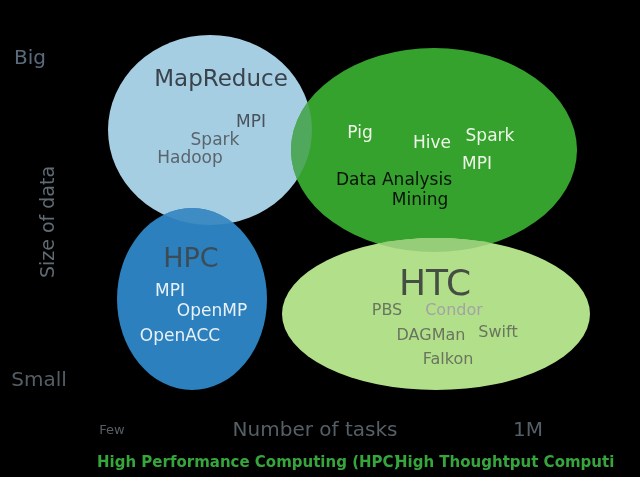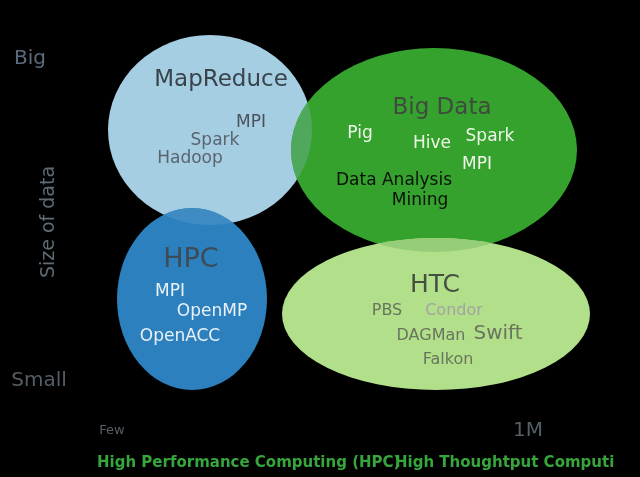--- a/index.html
+++ b/index.html
@@ -9,21 +9,21 @@
     font-family:"DejaVu Sans","Liberation Sans",sans-serif;
   }
   #venn{position:absolute;left:0;top:0;}
   .lbl{position:absolute;transform:translate(-50%,-50%);white-space:nowrap;line-height:1;}
   .rot{transform:translate(-50%,-50%) rotate(-90deg);}
 
   
   .t-mr {left:221px;top:78px; font-size:23px;color:#39434b;}
   .t-bd {left:442px;top:106px;font-size:23px;color:#3f4a3e;}
   .t-hpc{left:191px;top:257px;font-size:27px;color:#3c4b55;}
-  .t-htc{left:435px;top:283px;font-size:25px;color:#454e42;}
+  .t-htc{left:435px;top:283px;font-size:36px;color:#454e42;}
 
   
   .i-hadoop{left:190px;top:117px;font-size:17px;color:#5a646c;margin-top:40px;}
   .i-mpi-mr{left:251px;top:121px;font-size:17px;color:#49525a;}
   .i-spark-mr{left:215px;top:139px;font-size:17px;color:#5a646c;}
 
   
   .i-pig  {left:360px;top:132px;font-size:17px;color:#eef7e8;}
   .i-hive {left:432px;top:142px;font-size:17px;color:#eef7e8;}
   .i-spark-bd{left:490px;top:135px;font-size:17px;color:#eef7e8;}
@@ -33,21 +33,21 @@
 
   
   .i-mpi-hpc{left:170px;top:290px;font-size:17px;color:#e9f1f8;}
   .i-openmp {left:212px;top:310px;font-size:17px;color:#e9f1f8;}
   .i-openacc{left:180px;top:335px;font-size:17px;color:#e9f1f8;}
 
   
   .i-pbs   {left:387px;top:310px;font-size:16px;color:#69755f;}
   .i-condor{left:454px;top:310px;font-size:16px;color:#a3a3a3;}
   .i-dagman{left:431px;top:335px;font-size:16px;color:#69755f;text-align:center;}
-  .i-swift {left:498px;top:332px;font-size:20px;color:#69755f;}
+  .i-swift {left:498px;top:332px;font-size:16px;color:#69755f;}
   .i-falkon{left:448px;top:359px;font-size:16px;color:#69755f;text-align:right;}
 
   
   .a-big  {left:30px; top:57px; font-size:20px;color:#5a6b7c;}
   .a-size {left:47px; top:222px;font-size:19px;color:#5f6a72;}
   .a-small{left:39px; top:379px;font-size:20px;color:#545e66;}
   .a-few  {left:112px;top:429px;font-size:13px;color:#555f66;}
   .a-tasks{left:315px;top:429px;font-size:20px;color:#555f66;}
   .a-1m   {left:528px;top:429px;font-size:20px;color:#555f66;}
 
@@ -77,21 +77,20 @@
     <ellipse cx="192" cy="299" rx="75" ry="91" clip-path="url(#clip-mr)" fill="#3e8cc3"></ellipse>
     <ellipse cx="436" cy="314" rx="154" ry="76" fill="#b2df8a"></ellipse>
     <ellipse cx="436" cy="314" rx="154" ry="76" clip-path="url(#clip-bd)" fill="#96cd78"></ellipse>
   </svg>
 
   <div class="lbl t-mr">MapReduce</div>
   <div class="lbl i-hadoop">Hadoop</div>
   <div class="lbl i-mpi-mr">MPI</div>
   <div class="lbl i-spark-mr">Spark</div>
 
-  <div class="lbl t-bd">Big Data</div>
   <div class="lbl i-pig">Pig</div>
   <div class="lbl i-hive">Hive</div>
   <div class="lbl i-spark-bd">Spark</div>
   <div class="lbl i-mpi-bd">MPI</div>
   <div class="lbl i-danalysis">Data Analysis</div>
   <div class="lbl i-mining">Mining</div>
 
   <div class="lbl t-hpc">HPC</div>
   <div class="lbl i-mpi-hpc">MPI</div>
   <div class="lbl i-openmp">OpenMP</div>
@@ -101,18 +100,19 @@
   <div class="lbl i-pbs">PBS</div>
   <div class="lbl i-condor">Condor</div>
   <div class="lbl i-dagman">DAGMan</div>
   <div class="lbl i-swift">Swift</div>
   <div class="lbl i-falkon">Falkon</div>
 
   <div class="lbl a-big">Big</div>
   <div class="lbl rot a-size">Size of data</div>
   <div class="lbl a-small">Small</div>
   <div class="lbl a-few">Few</div>
+  <div class="lbl a-tasks">Number of tasks</div>
   <div class="lbl a-1m">1M</div>
 
   <div class="cap cap-hpc">High Performance Computing (HPC)</div>
   <div class="cap cap-htc">High Thoughtput Computing (HTC)</div>
 
 </div>
 
 </body></html>

